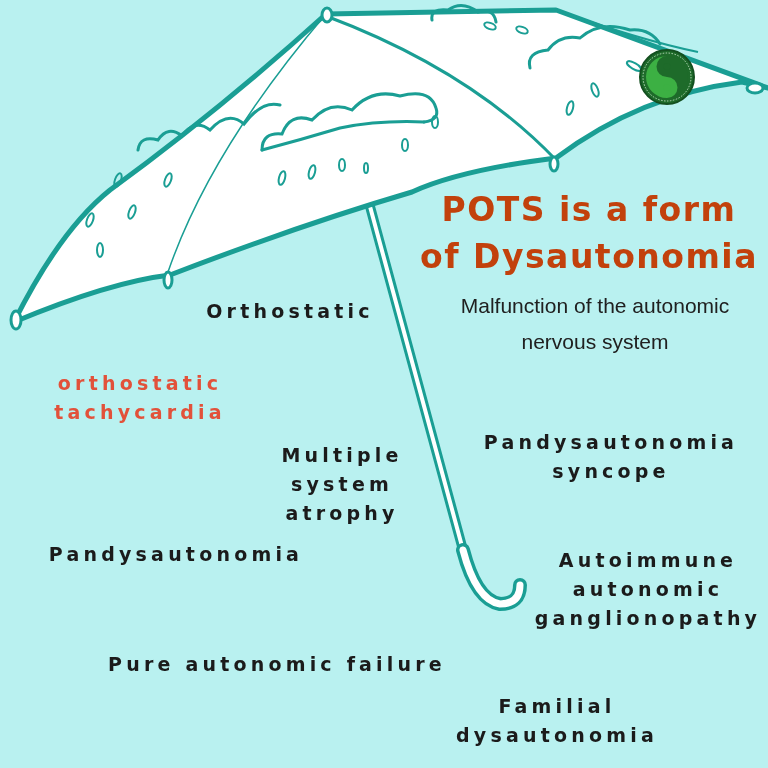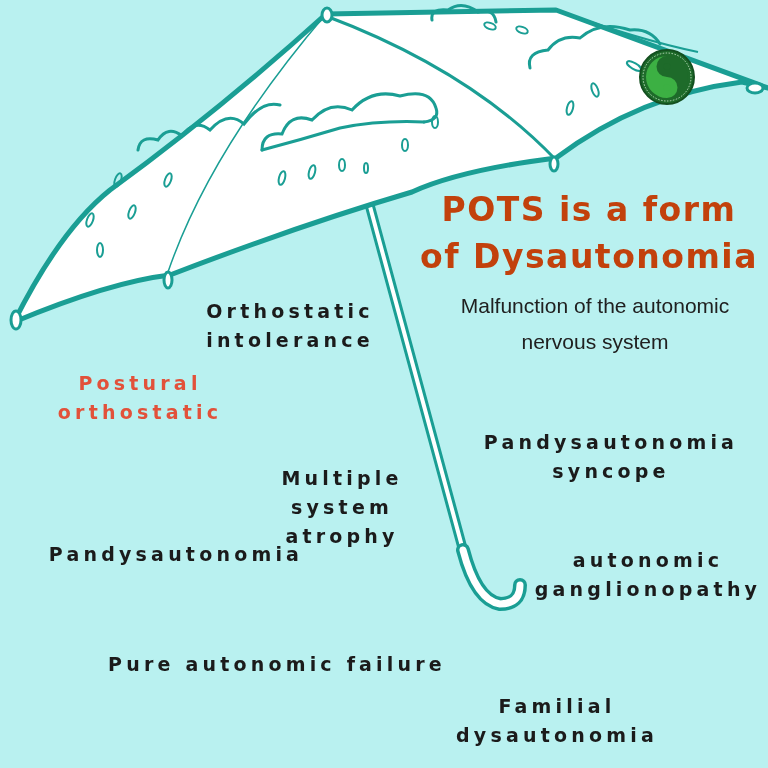--- a/index.html
+++ b/index.html
@@ -81,40 +81,40 @@
   <span>POTS is a form</span>
   <span>of Dysautonomia</span>
 </div>
 <div class="subtitle">
   <span>Malfunction of the autonomic</span>
   <span>nervous system</span>
 </div>
 
 <div class="label" style="left:192px; top:297px; width:196px;">
   <span>Orthostatic</span>
-  <span>intolerance</span>
 </div>
 
 <div class="label accent" style="left:45px; top:369px; width:190px;">
-  <span>Postural</span>
   <span>orthostatic</span>
+  <span>tachycardia</span>
 </div>
 
-<div class="label" style="left:268px; top:464px; width:148px;">
+<div class="label" style="left:268px; top:441px; width:148px;">
   <span>Multiple</span>
   <span>system</span>
   <span>atrophy</span>
 </div>
 
 <div class="label" style="left:476px; top:428px; width:270px;">
   <span>Pandysautonomia</span>
   <span>syncope</span>
 </div>
 
 <div class="label" style="left:528px; top:546px; width:240px;">
+  <span>Autoimmune</span>
   <span>autonomic</span>
   <span>ganglionopathy</span>
 </div>
 
 <div class="label" style="left:42px; top:540px; width:268px;">
   <span>Pandysautonomia</span>
 </div>
 
 <div class="label" style="left:96px; top:650px; width:362px;">
   <span>Pure autonomic failure</span>

